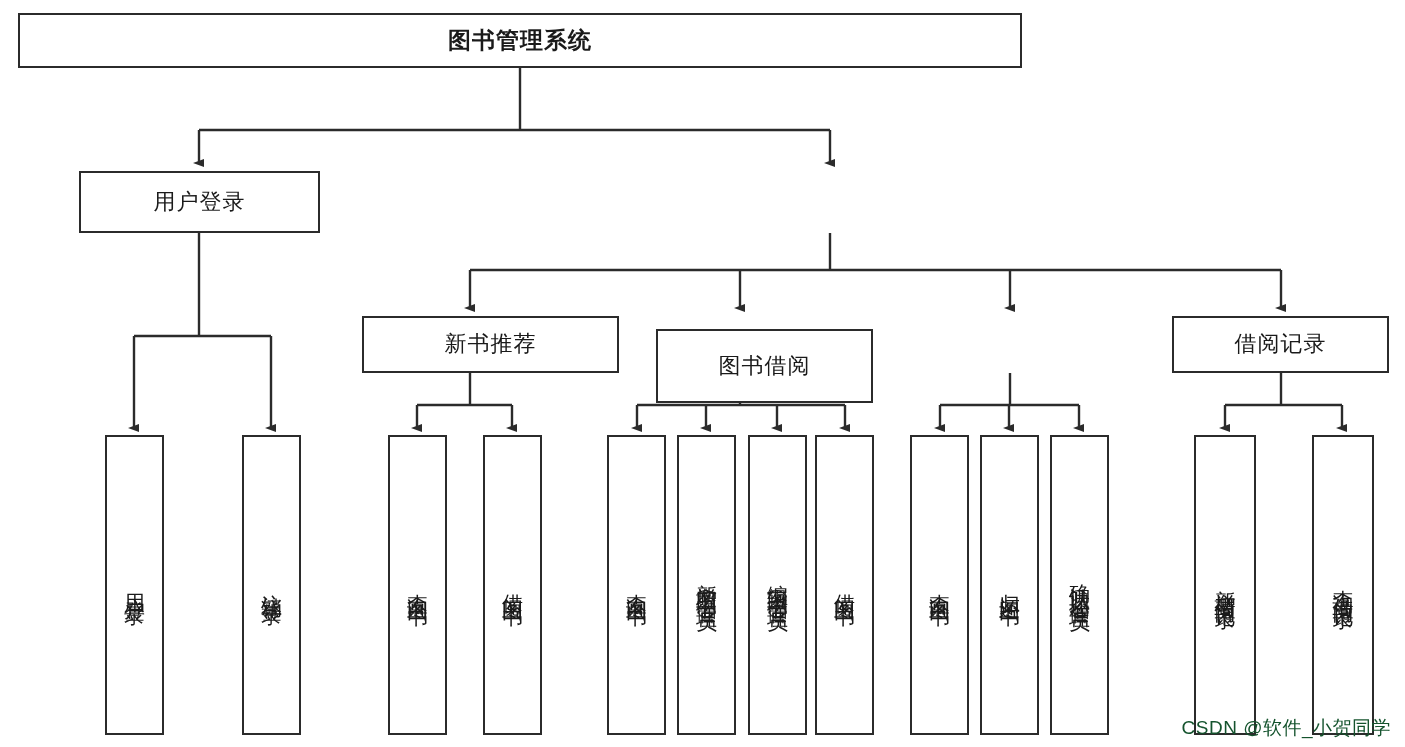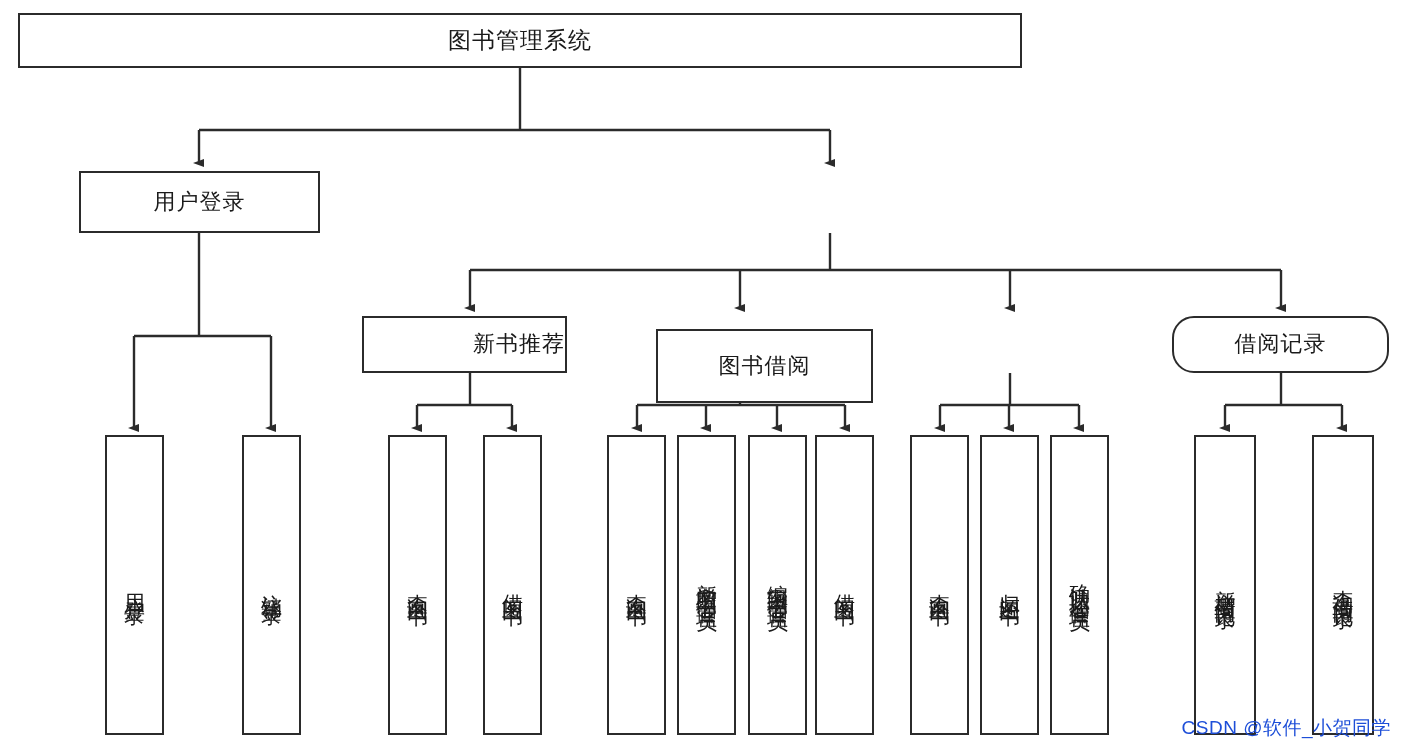--- a/index.html
+++ b/index.html
@@ -33,20 +33,21 @@
     color:#1a1a1a;
     text-align:center;
   }
   .node.horiz{
     font-size:22px;
     letter-spacing:1px;
     line-height:1.2;
   }
   .node.root{
     font-size:23px;
+    font-weight:bold;
   }
   .node.leaf{
     writing-mode:vertical-rl;
     text-orientation:upright;
     font-size:21px;
     letter-spacing:4px;
     line-height:1.05;
     padding:6px 0;
     align-items:center;
     justify-content:center;
@@ -55,21 +56,21 @@
     writing-mode:vertical-rl;
     text-orientation:upright;
     display:block;
     white-space:nowrap;
   }
   .watermark{
     position:absolute;
     right:14px;
     bottom:6px;
     font-size:19px;
-    color:#1d4ed8;
+    color:#14532d;
     letter-spacing:0.5px;
     white-space:nowrap;
     font-family:"Liberation Sans","DejaVu Sans",sans-serif;
   }
 </style>
 </head>
 <body>
 
 <div id="canvas">
 
@@ -125,30 +126,30 @@
 
   <div class="node horiz root" style="left:18px; top:13px; width:1004px; height:55px;">
     <span>图书管理系统</span>
   </div>
 
   <div class="node horiz" style="left:79px; top:171px; width:241px; height:62px;">
     <span>用户登录</span>
   </div>
 
 
-  <div class="node horiz" style="left:362px; top:316px; width:205px; height:57px;justify-content:flex-end;">
+  <div class="node horiz" style="left:362px; top:316px; width:257px; height:57px;">
     <span>新书推荐</span>
   </div>
 
   <div class="node horiz" style="left:656px; top:316px; width:217px; height:74px;margin-top:13px;">
     <span>图书借阅</span>
   </div>
 
 
-  <div class="node horiz" style="left:1172px; top:316px; width:217px; height:57px;border-radius:22px;">
+  <div class="node horiz" style="left:1172px; top:316px; width:217px; height:57px;">
     <span>借阅记录</span>
   </div>
 
   <div class="node leaf" style="left:105px; top:435px; width:59px; height:300px;">
     <span class="vtext">用户登录</span>
   </div>
 
   <div class="node leaf" style="left:242px; top:435px; width:59px; height:300px;">
     <span class="vtext">注销登录</span>
   </div>

